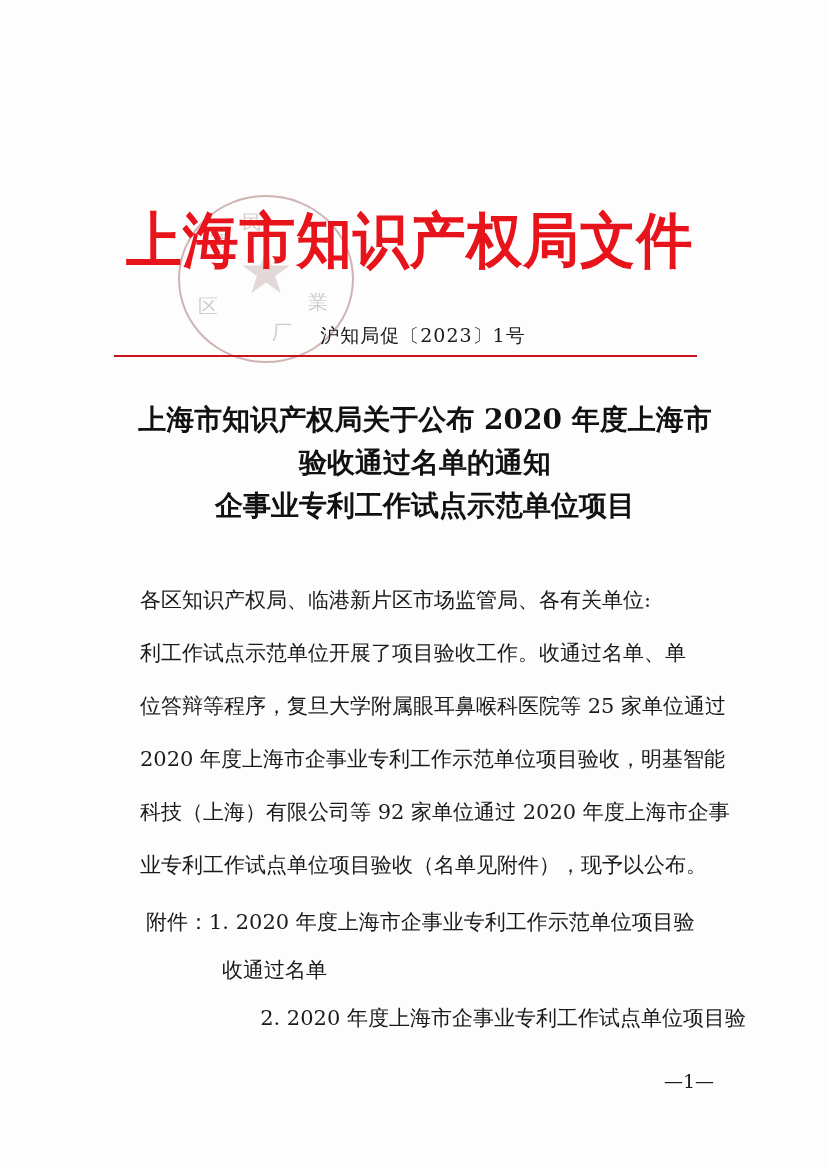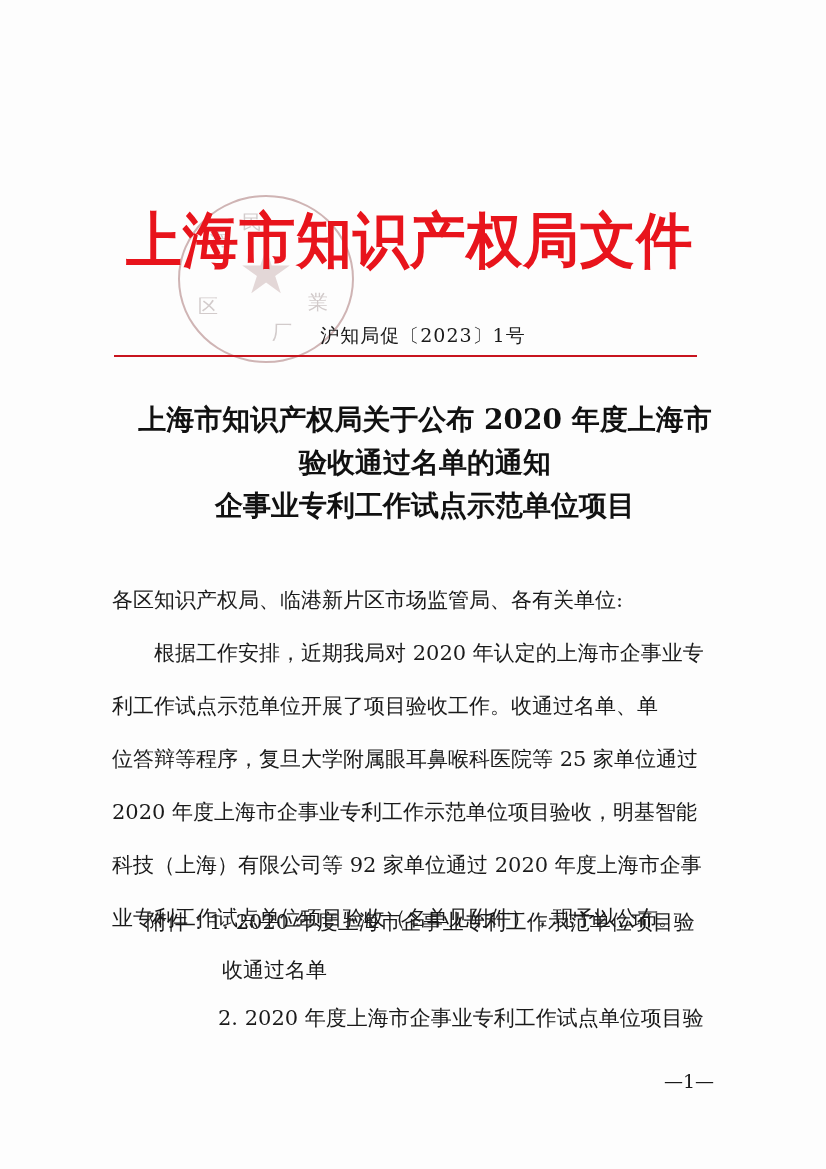--- a/index.html
+++ b/index.html
@@ -103,37 +103,38 @@
       left: 112px;
       top: 574px;
       width: 610px;
       font-size: 21px;
       line-height: 53px;
       color: #1a1a1a;
     }
     .body .line {
       white-space: nowrap;
       height: 53px;
+      margin-left: 28px;
     }
     .salutation { margin-bottom: 0; }
     .attachments {
       position: absolute;
       left: 146px;
       top: 898px;
       width: 600px;
       font-size: 21px;
       line-height: 48px;
       color: #1a1a1a;
     }
     .attachments .row {
       white-space: nowrap;
       height: 48px;
     }
     .attachments .indent1 { padding-left: 76px; }
-    .attachments .indent2 { padding-left: 72px; }
+    .attachments .indent2 { padding-left: 72px; text-align: right; }
     .page-number {
       position: absolute;
       left: 664px;
       top: 1070px;
       font-size: 19px;
       color: #1a1a1a;
       font-family: "DejaVu Serif", "Liberation Serif", serif;
     }
   </style>
 </head>
@@ -157,21 +158,20 @@
   <div class="red-rule"></div>
 
   <div class="title">
     <div>上海市知识产权局关于公布 2020 年度上海市</div>
     <div>验收通过名单的通知</div>
     <div>企事业专利工作试点示范单位项目</div>
   </div>
 
   <div class="body">
     <div class="line salutation">各区知识产权局、临港新片区市场监管局、各有关单位:</div>
-    <div class="line">　　根据工作安排，近期我局对 2020 年认定的上海市企事业专</div>
     <div class="line">利工作试点示范单位开展了项目验收工作。收通过名单、单</div>
     <div class="line">位答辩等程序，复旦大学附属眼耳鼻喉科医院等 25 家单位通过</div>
     <div class="line">2020 年度上海市企事业专利工作示范单位项目验收，明基智能</div>
     <div class="line">科技（上海）有限公司等 92 家单位通过 2020 年度上海市企事</div>
     <div class="line">业专利工作试点单位项目验收（名单见附件），现予以公布。</div>
   </div>
 
   <div class="attachments">
     <div class="row">
       <span>附件：</span><span>1. 2020 年度上海市企事业专利工作示范单位项目验</span>

